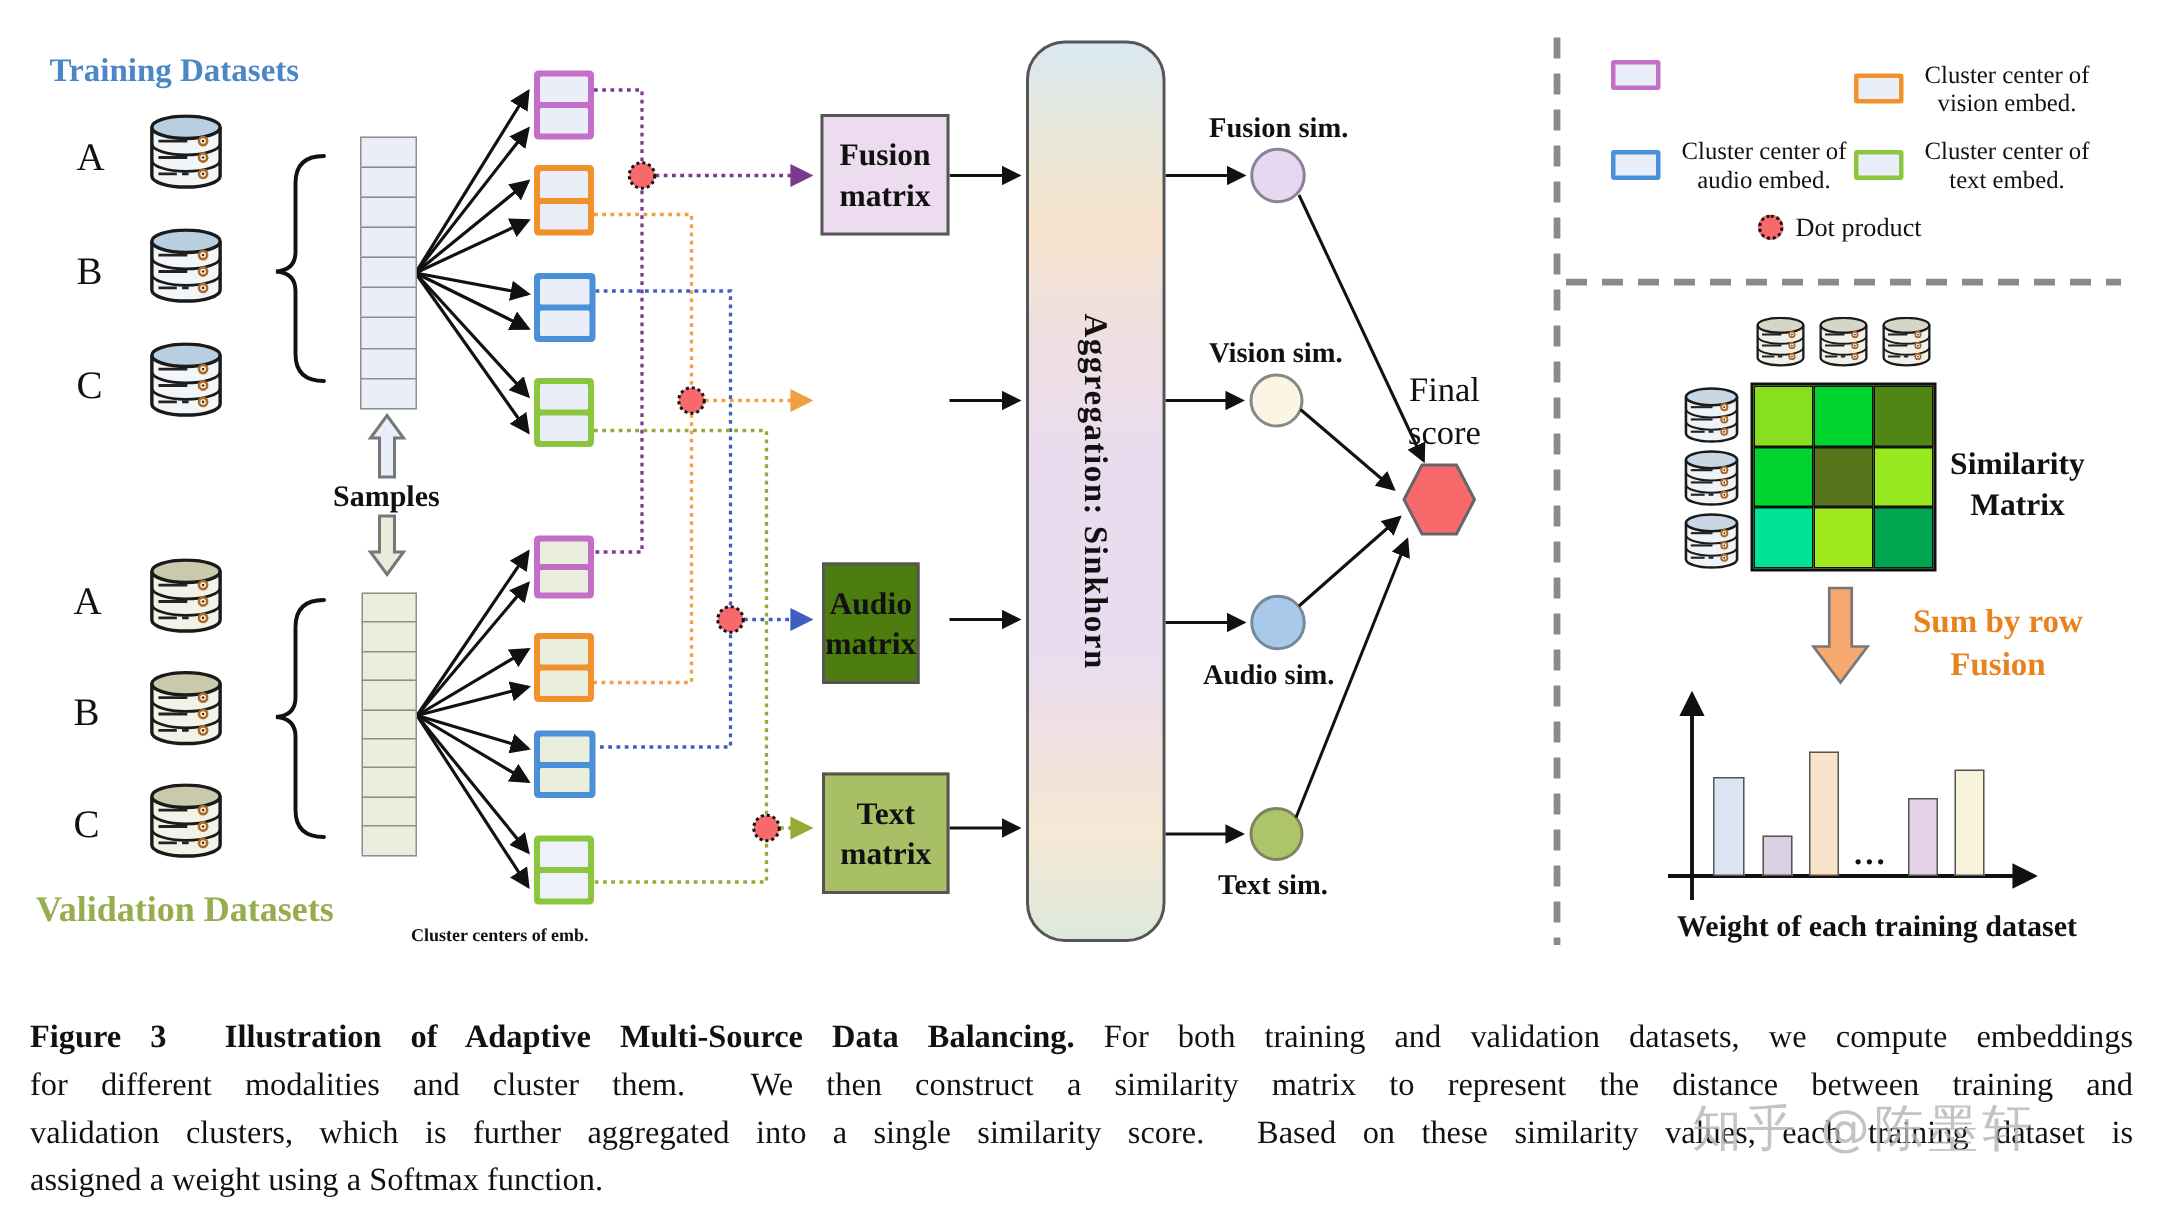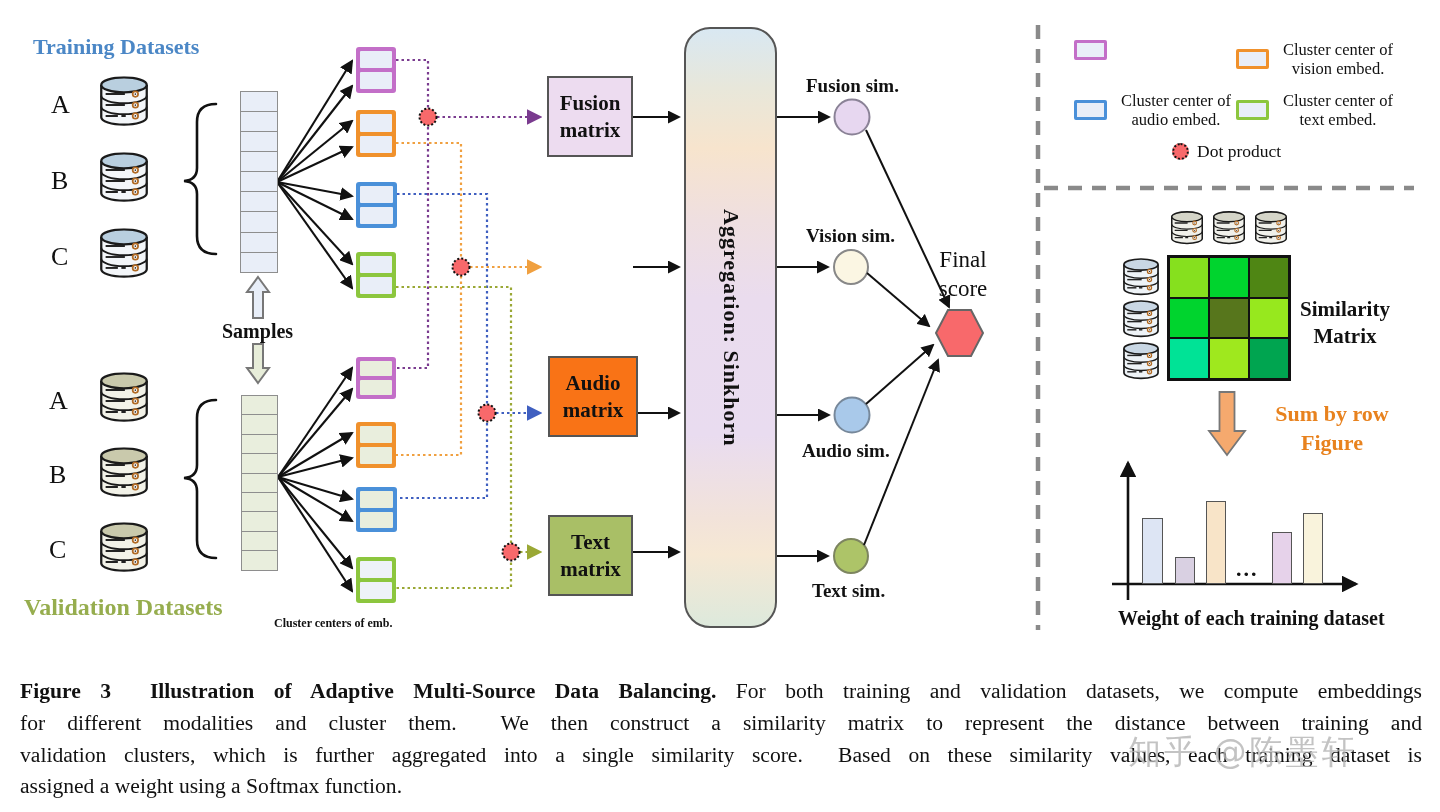--- a/index.html
+++ b/index.html
@@ -255,21 +255,21 @@
   <div class="abs el cbox" style="left:356px;top:487px;width:41px;height:45px;background:#4a90d9;">
     <div class="cc" style="background:#e9eedd"></div>
       <div class="cc" style="background:#e9eedd"></div>
     </div>
   <div class="abs el cbox" style="left:356px;top:557px;width:40px;height:46px;background:#8cc63e;">
     <div class="cc" style="background:#eef2f8"></div>
       <div class="cc" style="background:#eef2f8"></div>
     </div>
 
   <div class="abs el mtx" style="left: 547px; top: 76px; width: 86px; height: 81px; background: rgb(237, 220, 240);">Fusion matrix</div>
-  <div class="abs el mtx" style="left: 548px; top: 356px; width: 90px; height: 81px; background: #f97316;">Audio matrix</div>
+  <div class="abs el mtx" style="left: 548px; top: 375px; width: 65px; height: 81px; background: #4d7c0f;">Audio matrix</div>
   <div class="abs el mtx" style="left: 548px; top: 515px; width: 85px; height: 81px; background: rgb(169, 191, 102);">Text matrix</div>
 
   <div class="abs el panel" style="left:684px;top:27px;width:93px;height:601px;">
     <span class="vert">Aggregation: Sinkhorn</span>
   </div>
 
   <div class="abs el simlab" style="left:806px;top:75px;">Fusion sim.</div>
   <div class="abs el simlab" style="left:806px;top:225px;">Vision sim.</div>
   <div class="abs el simlab" style="left:802px;top:440px;">Audio sim.</div>
   <div class="abs el simlab" style="left:812px;top:580px;">Text sim.</div>
@@ -324,21 +324,21 @@
     <div style="background: rgb(151, 232, 30);"></div>
     <div style="background: rgb(0, 227, 150);"></div>
     <div style="background: rgb(159, 232, 30);"></div>
     <div style="background: rgb(0, 165, 80);"></div>
   </div>
 
   <div class="abs el b ctr" style="left:1292px;top:296px;width:106px;font-size:21px;line-height:1.3;">Similarity Matrix</div>
 
   <div class="abs el b ctr" style="left: 1262px; top: 400px; width: 140px; font-size: 22px; line-height: 1.3; color: rgb(232, 130, 30);">
     <div>Sum by row</div>
-    <div>Figure</div>
+    <div>Fusion</div>
   </div>
 
   <div class="bar" style="left: 1142px; bottom: 228px; width: 21px; height: 66px; background: rgb(221, 229, 244);"></div>
   <div class="bar" style="left: 1175px; bottom: 228px; width: 20px; height: 27px; background: rgb(217, 208, 226);"></div>
   <div class="bar" style="left: 1206px; bottom: 228px; width: 20px; height: 83px; background: rgb(248, 228, 200);"></div>
   <div class="abs el b" style="left:1236px;top:556px;font-size:22px;letter-spacing:2px;">...</div>
   <div class="bar" style="left: 1272px; bottom: 228px; width: 20px; height: 52px; background: rgb(230, 210, 234);"></div>
   <div class="bar" style="left: 1303px; bottom: 228px; width: 20px; height: 71px; background: rgb(249, 243, 220);"></div>
 
   <div class="abs el b" style="left:1118px;top:607px;font-size:20px;">Weight of each training dataset</div>

